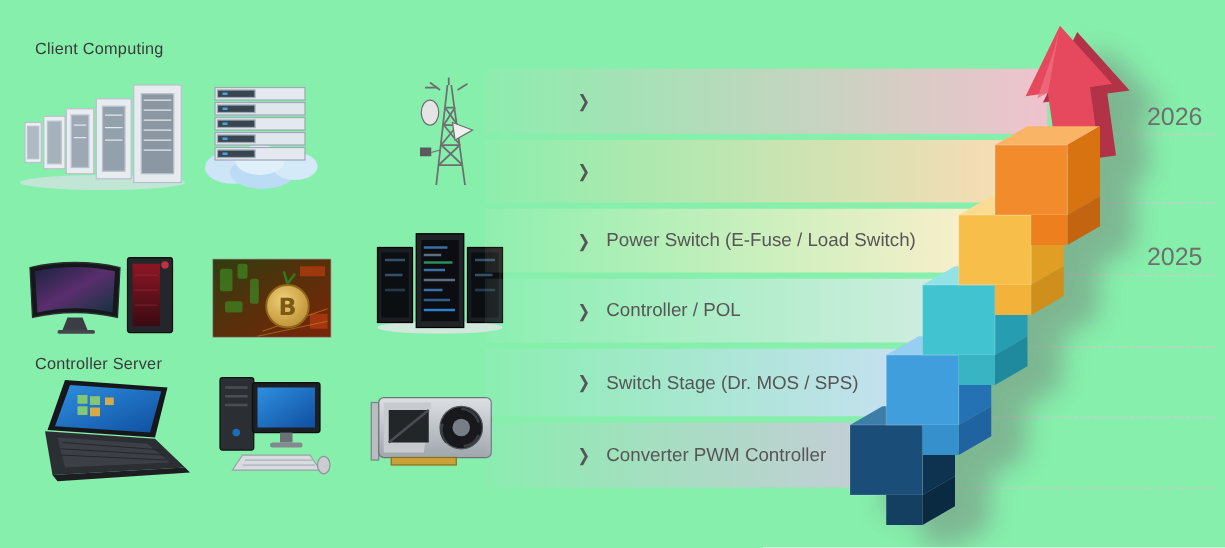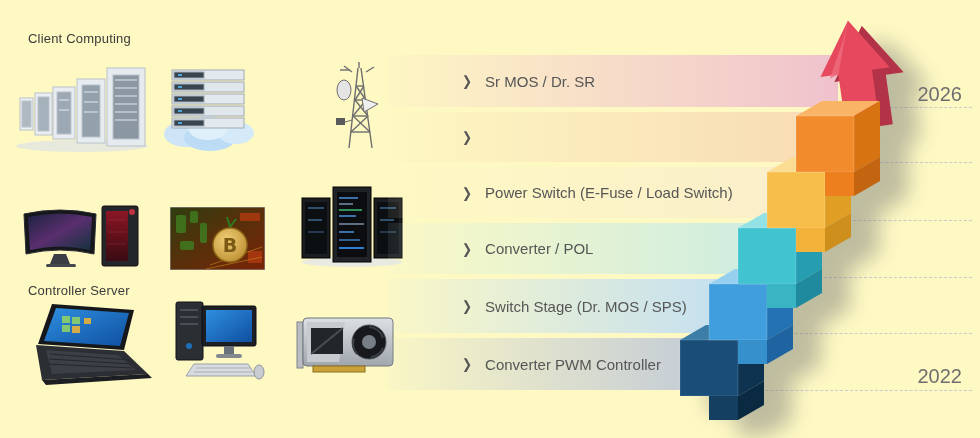--- a/index.html
+++ b/index.html
@@ -1,18 +1,18 @@
 <!DOCTYPE html>
 <html><head>
 <meta charset="utf-8">
 <style>
   html,body{margin:0;padding:0;background:#fff;}
   #stage{
     position:relative;width:980px;height:438px;overflow:hidden;
-    background:#fef9c3;font-family:"Liberation Sans","DejaVu Sans",sans-serif;
+    background:#86efac;font-family:"Liberation Sans","DejaVu Sans",sans-serif;
   }
   .sec-label{position:absolute;font-size:13px;color:#3a3a3a;letter-spacing:.2px;}
   .img{position:absolute;}
   
   .band{position:absolute;left:388px;display:flex;align-items:center;font-size:15px;color:#565656;z-index:2;}
   .band .chev{margin:0 13px 0 74px;font-size:12px;font-weight:bold;color:#565656;transform:scaleY(1.15);}
   .b1{top:55px;height:52px;width:450px;background:linear-gradient(90deg,rgba(240,194,205,.06),#F0C2CD);}
   .b2{top:112px;height:50px;width:420px;background:linear-gradient(90deg,rgba(248,220,181,.06),#F8DCB5);}
   .b3{top:167px;height:51px;width:392px;background:linear-gradient(90deg,rgba(250,239,202,.08),#FAEFCA);}
   .b4{top:223px;height:51px;width:364px;background:linear-gradient(90deg,rgba(207,237,224,.08),#CFEDE0);}
@@ -274,51 +274,50 @@
     <g stroke="#3A3F44" stroke-width="2" fill="none">
       <path d="M74 21 A15 15 0 0 1 88 32"></path>
         <path d="M88 42 A15 15 0 0 1 76 51"></path>
         <path d="M62 48 A15 15 0 0 1 59 33"></path>
     </g>
     <rect x="18" y="60" width="52" height="6" fill="#C9A33A" stroke="#8F6F1E"></rect>
   </svg>
 
   <div class="band b1">
     <span class="chev">❯</span>
-    <span>Sr MOS / Dr. SR</span>
   </div>
   <div class="band b2">
     <span class="chev">❯</span>
   </div>
   <div class="band b3">
     <span class="chev">❯</span>
     <span>Power Switch (E-Fuse / Load Switch)</span>
   </div>
   <div class="band b4">
     <span class="chev">❯</span>
-    <span>Converter / POL</span>
+    <span>Controller / POL</span>
   </div>
   <div class="band b5">
     <span class="chev">❯</span>
     <span>Switch Stage (Dr. MOS / SPS)</span>
   </div>
   <div class="band b6">
     <span class="chev">❯</span>
     <span>Converter PWM Controller</span>
   </div>
 
   <div class="dline dl1"></div>
   <div class="dline dl2"></div>
   <div class="dline dl3"></div>
   <div class="dline dl4"></div>
   <div class="dline dl5"></div>
   <div class="dline dl6"></div>
 
   <div class="year y1">2026</div>
-  <div class="year y3">2022</div>
+  <div class="year y2">2025</div>
 
   <svg id="staircase" width="350" height="438" viewBox="630 0 350 438">
 
     <g transform="rotate(-8 856 78)">
       <polygon points="869,27 904,79 886,79 886,129 852,129 852,79 834,79" fill="#B23248"></polygon>
       <polygon points="856,20 891,72 873,72 873,122 839,122 839,72 821,72" fill="#E6495D"></polygon>
       <polygon points="856,20 839,72 830,75 849,38" fill="#EF6E7F" opacity=".8"></polygon>
     </g>
 
     <g>

